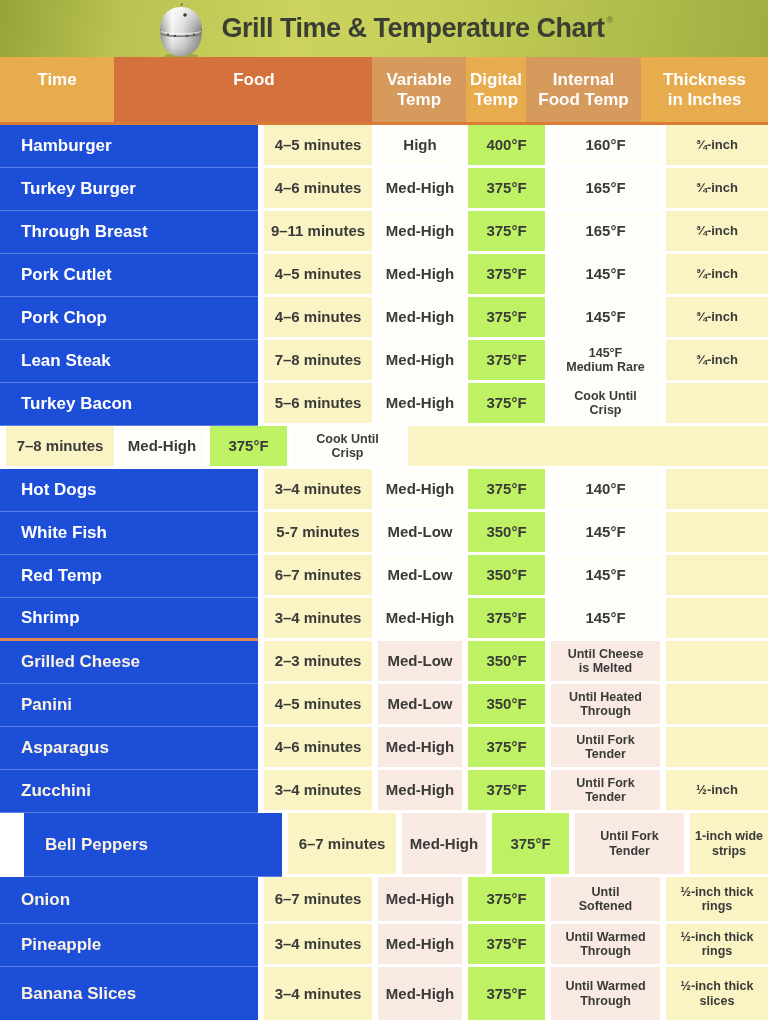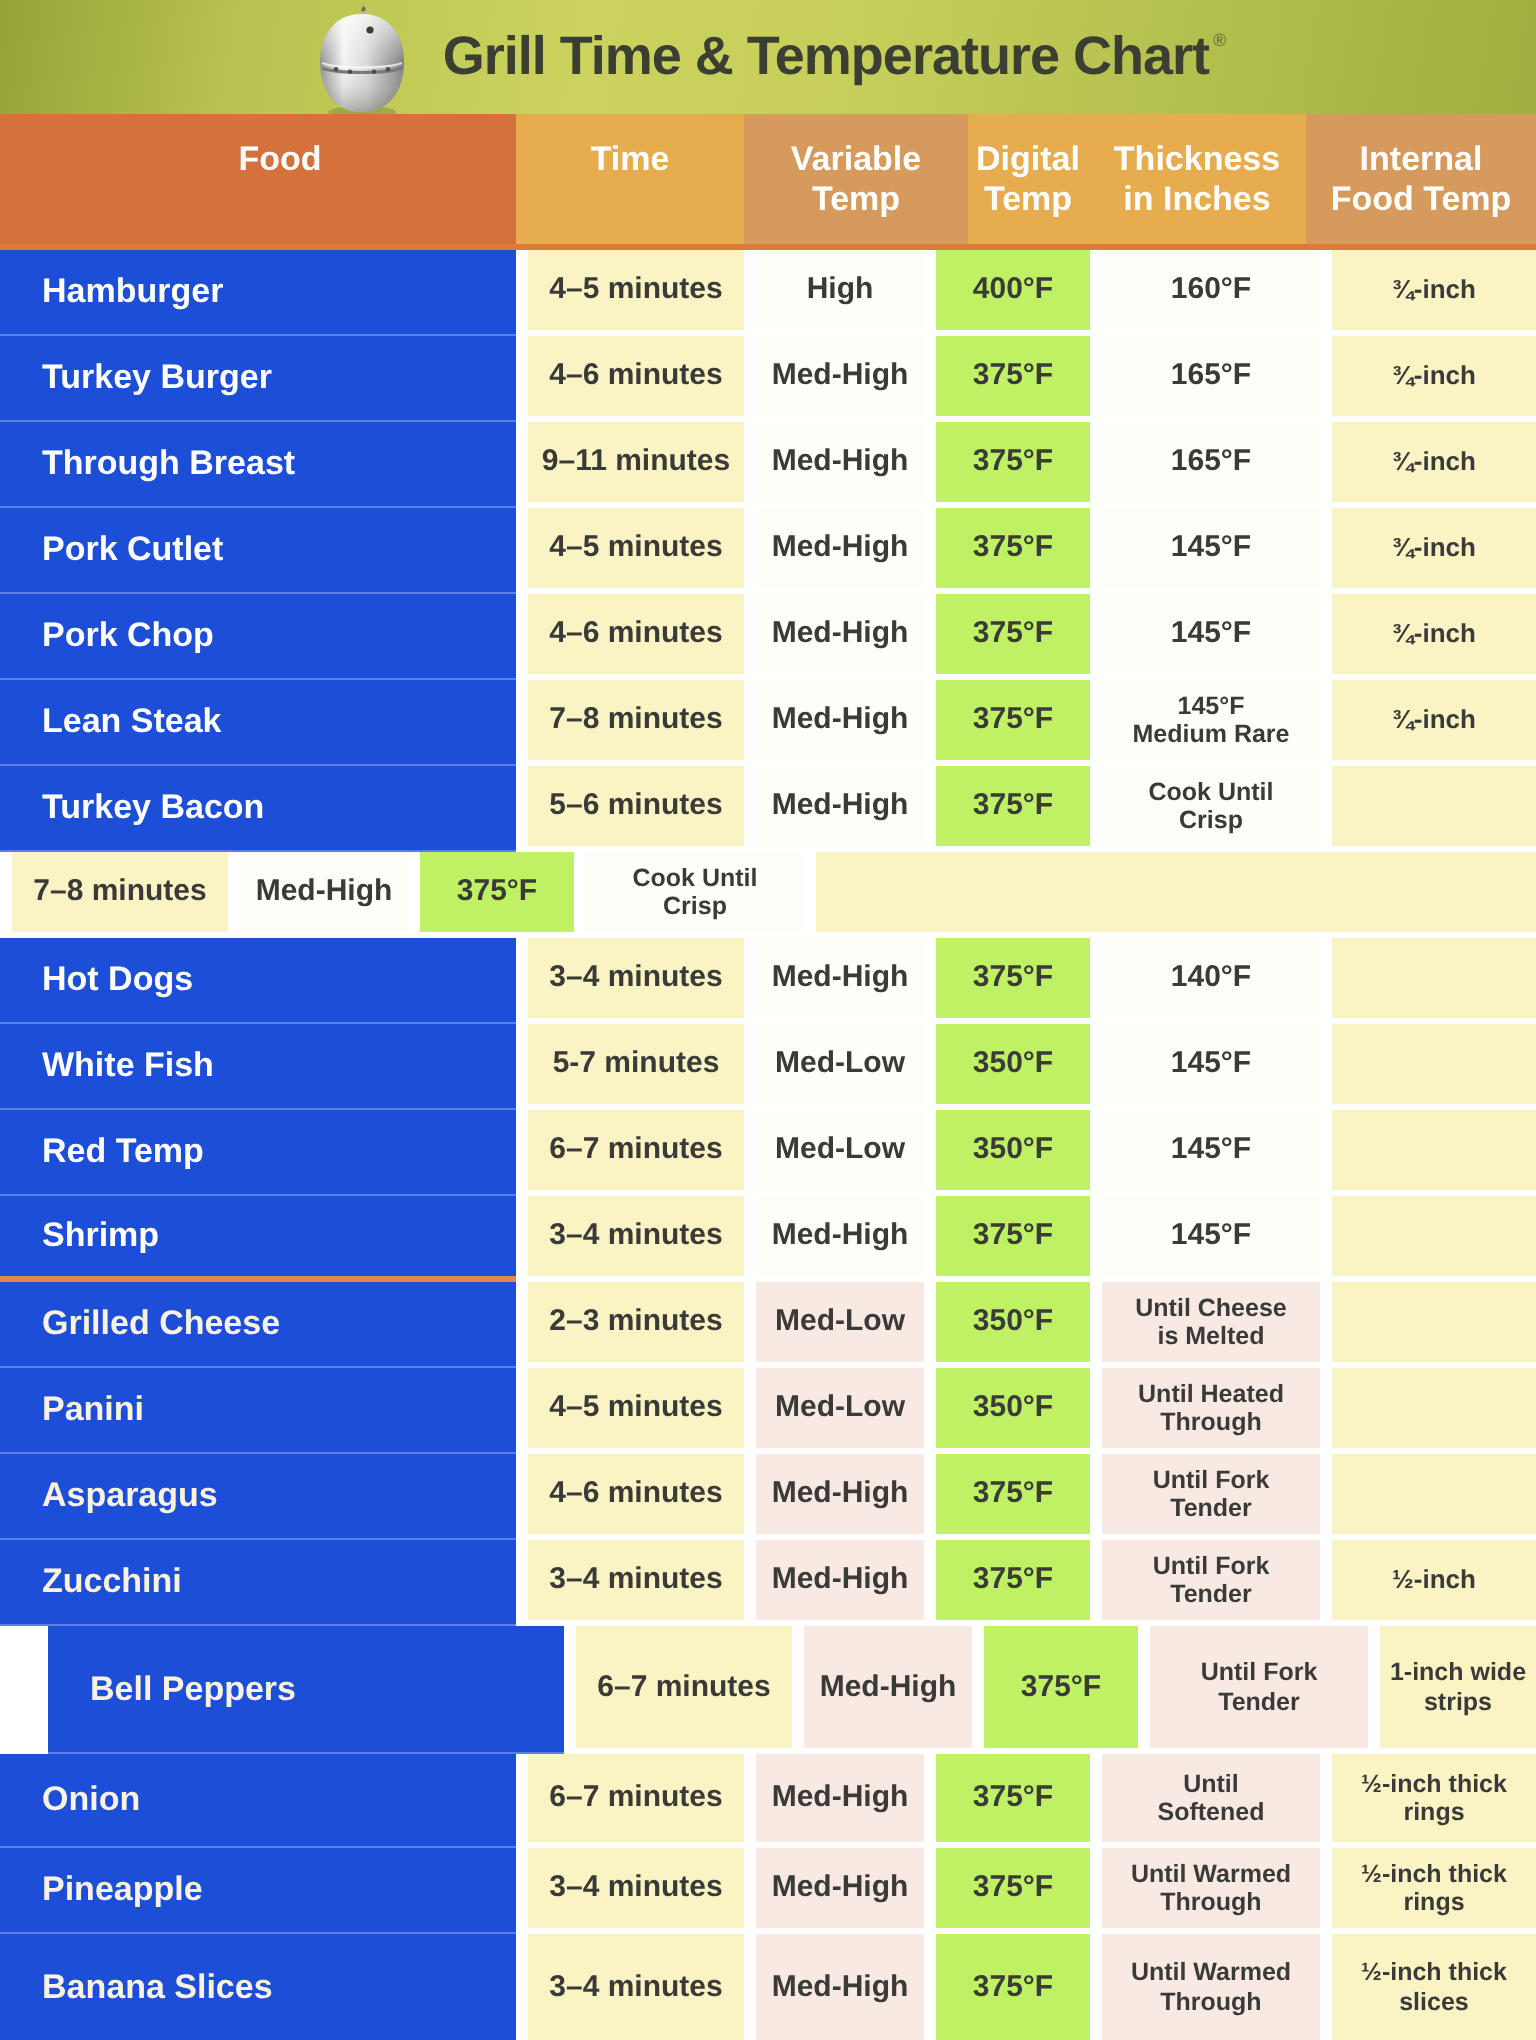--- a/index.html
+++ b/index.html
@@ -20,21 +20,21 @@
   .tm{font-size:9px;vertical-align:14px;opacity:.55;margin-left:2px;}
   .timer-icon{width:52px;height:56px;margin-top:4px;flex:0 0 auto;}
   
   .col-headers{display:flex;height:65px;color:#fff;}
   .col-headers .hc{
     box-sizing:border-box;padding-top:13px;text-align:center;
     font-size:17px;line-height:1.18;white-space:pre-line;
   }
   .hc-food{width:258px;background:#d4713c;text-align:left;padding-left:22px;}
   .hc-time{width:114px;background:#e7ac4e;}
-  .hc-var {width:112px; background:#d79a5d;}
+  .hc-var {width:94px; background:#d79a5d;}
   .hc-dig {width:60px; background:#e7ac4e;}
   .hc-int {width:115px;background:#d79a5d;}
   .hc-thick{flex:1;background:#e7ac4e;}
   .header-divider{height:3px;background:#db7b38;}
   
   .row{display:flex;height:43px;}
   .row:nth-child(17){height:64px;padding-left:24px;}  
   .row:nth-child(18){height:47px;}  
   .row:nth-child(20){height:53px;}  
   .cell{
@@ -90,30 +90,30 @@
       <circle cx="13" cy="31.6" r="1.1" fill="#4a4a48"></circle>
       <circle cx="20" cy="32.9" r="1.1" fill="#4a4a48"></circle>
       <circle cx="32" cy="32.9" r="1.1" fill="#4a4a48"></circle>
       <circle cx="39" cy="31.6" r="1.1" fill="#4a4a48"></circle>
       <circle cx="30" cy="12" r="1.8" fill="#3c3c3a"></circle>
     </svg>
     <h1><span>Grill Time &amp; Temperature Chart</span><span class="tm">®</span></h1>
   </div>
 
   <div class="col-headers">
+    <div class="hc hc-time">Time</div>
     <div class="hc hc-food">Food</div>
-    <div class="hc hc-time">Time</div>
     <div class="hc hc-var">Variable
 Temp</div>
     <div class="hc hc-dig">Digital
 Temp</div>
+    <div class="hc hc-int">Internal
+Food Temp</div>
     <div class="hc hc-thick">Thickness
 in Inches</div>
-    <div class="hc hc-int">Internal
-Food Temp</div>
   </div>
   <div class="header-divider"></div>
 
   <div id="rows">
       <div class="row red">
         <div class="cell c-food">Hamburger</div>
         <div class="cell c-time">4–5 minutes</div>
         <div class="cell c-var">High</div>
         <div class="cell c-dig">400°F</div>
         <div class="cell c-int">160°F</div>

